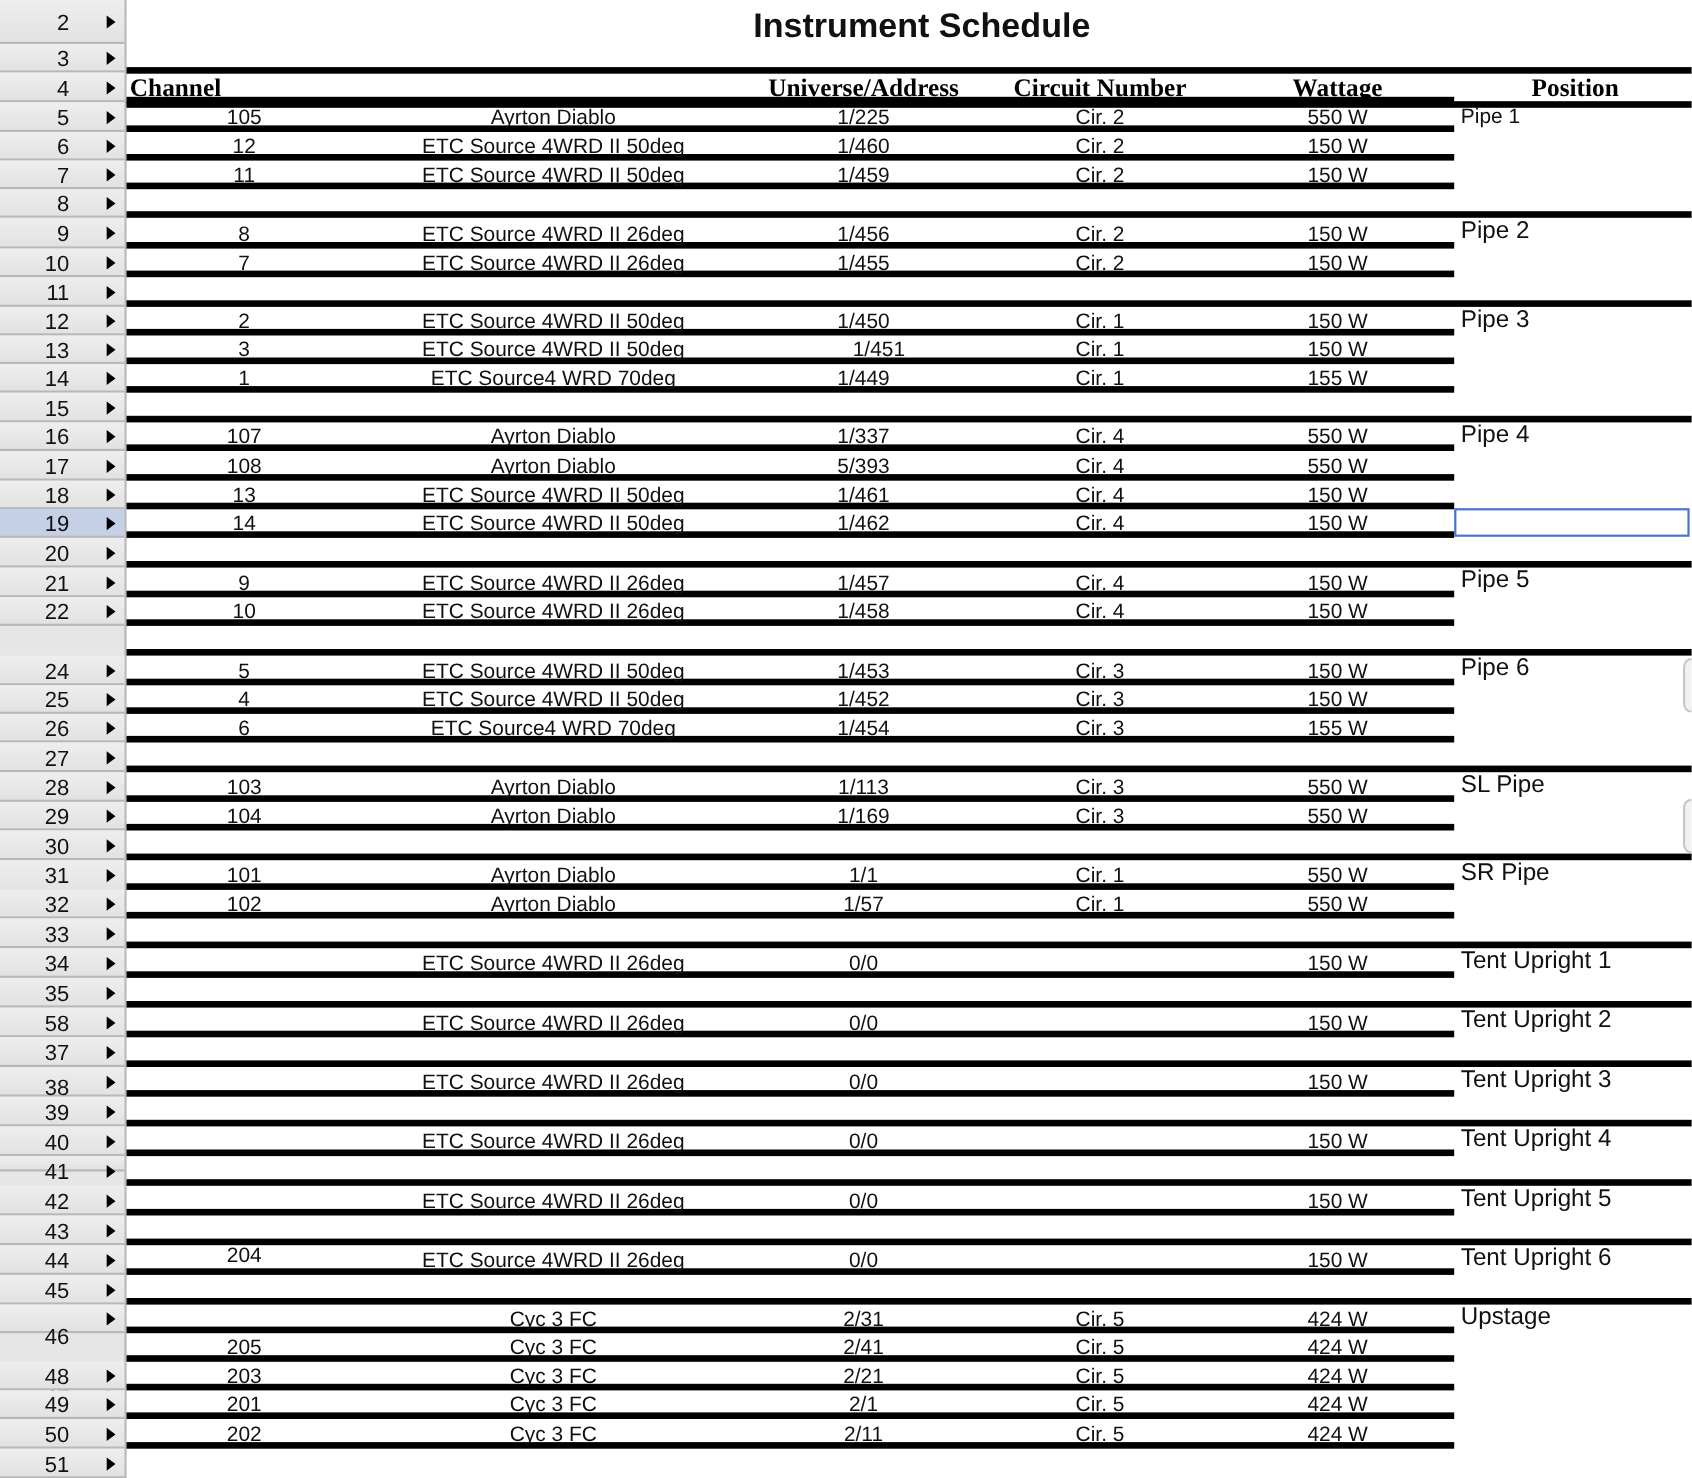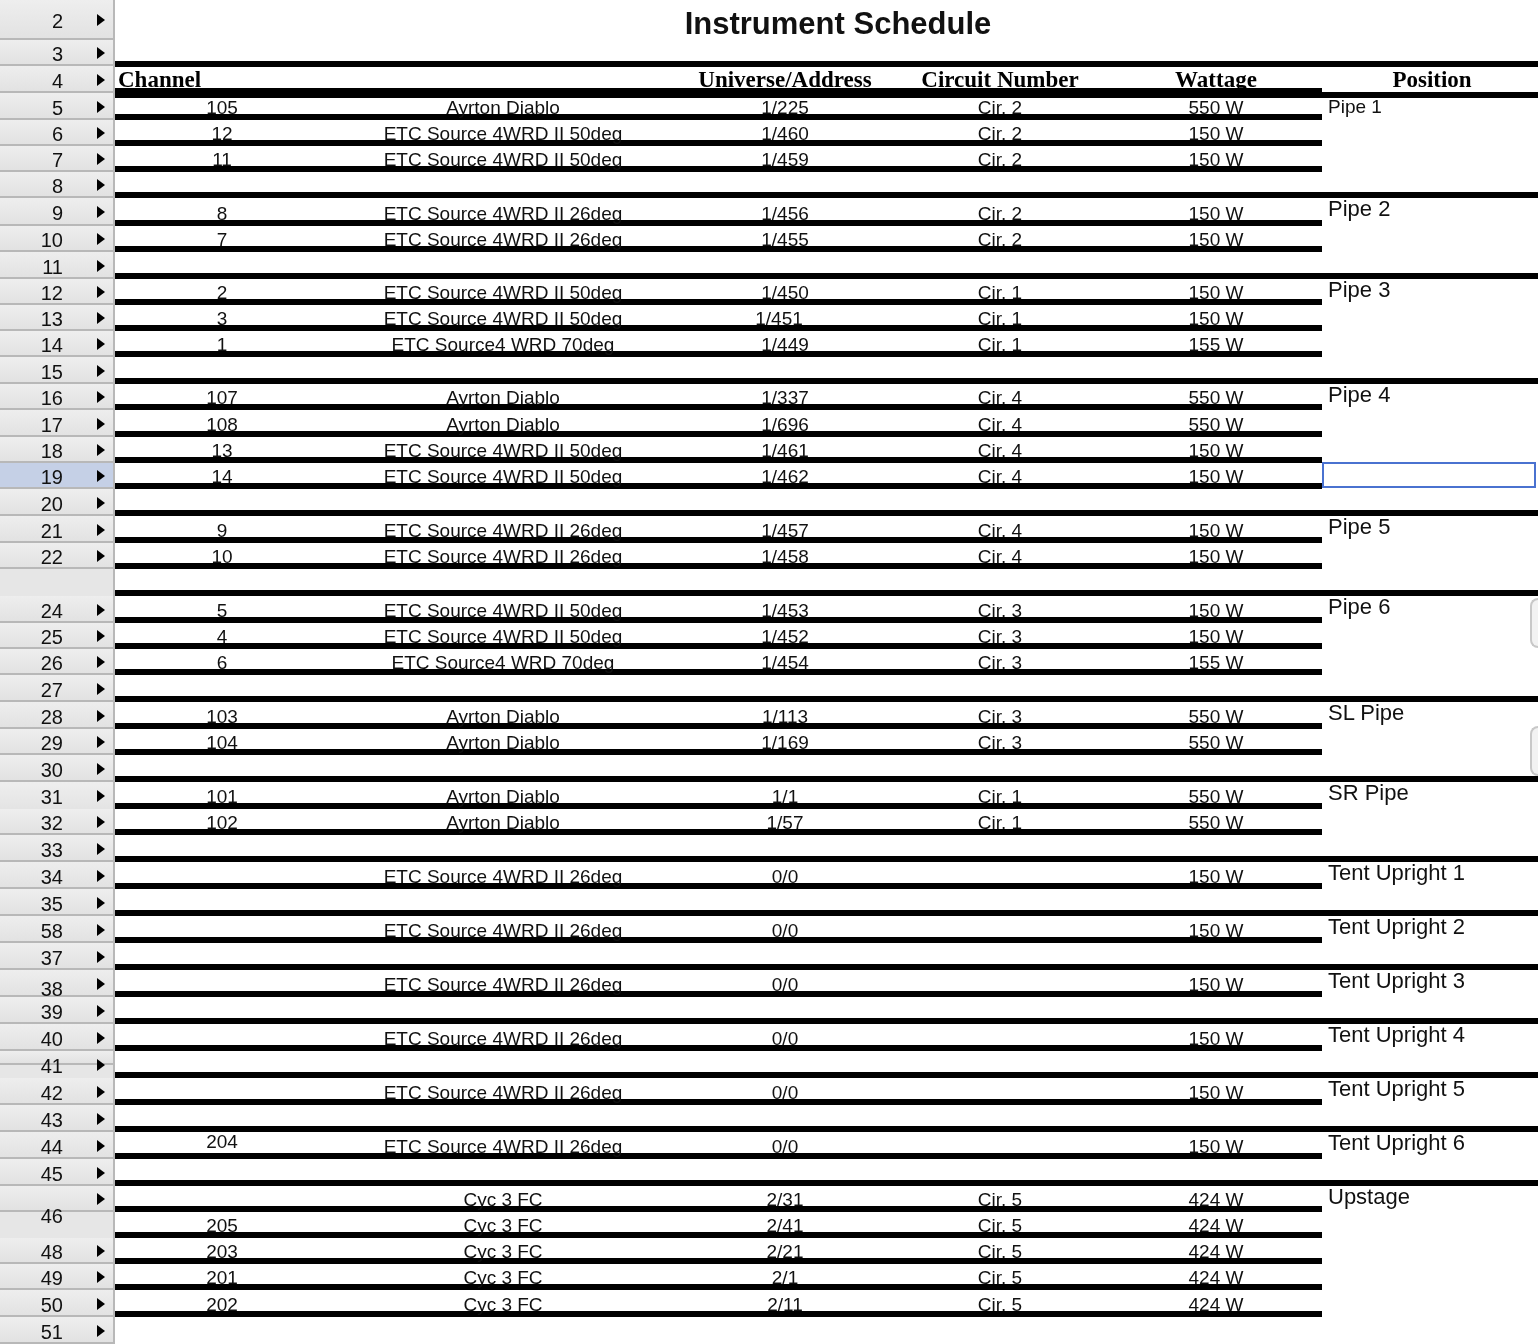--- a/index.html
+++ b/index.html
@@ -312,37 +312,37 @@
       <div class="cell" style="left: 785px; width: 200px; top: 230px;">Cir. 2</div>
       <div class="cell" style="left: 1001px; width: 200px; top: 230px;">150 W</div>
       <div class="cell" style="left: 57px; width: 100px; top: 283px;">2</div>
       <div class="cell" style="left: 188px; width: 400px; top: 283px;">ETC Source 4WRD II 50deg</div>
       <div class="cell" style="left: 570px; width: 200px; top: 283px;">1/450</div>
       <div class="cell" style="left: 785px; width: 200px; top: 283px;">Cir. 1</div>
       <div class="cell" style="left: 1001px; width: 200px; top: 283px;">150 W</div>
       <div class="pos" style="top: 277px;">Pipe 3</div>
       <div class="cell" style="left: 57px; width: 100px; top: 309px;">3</div>
       <div class="cell" style="left: 188px; width: 400px; top: 309px;">ETC Source 4WRD II 50deg</div>
-      <div class="cell" style="left: 564px; width: 200px; top: 309px; text-align: center;">1/451</div>
+      <div class="cell" style="left: 584px; width: 200px; top: 309px; text-align: center;">1/451</div>
       <div class="cell" style="left: 785px; width: 200px; top: 309px;">Cir. 1</div>
       <div class="cell" style="left: 1001px; width: 200px; top: 309px;">150 W</div>
       <div class="cell" style="left: 57px; width: 100px; top: 335px;">1</div>
       <div class="cell" style="left: 188px; width: 400px; top: 335px;">ETC Source4 WRD 70deg</div>
       <div class="cell" style="left: 570px; width: 200px; top: 335px;">1/449</div>
       <div class="cell" style="left: 785px; width: 200px; top: 335px;">Cir. 1</div>
       <div class="cell" style="left: 1001px; width: 200px; top: 335px;">155 W</div>
       <div class="cell" style="left: 57px; width: 100px; top: 388px;">107</div>
       <div class="cell" style="left: 188px; width: 400px; top: 388px;">Ayrton Diablo</div>
       <div class="cell" style="left: 570px; width: 200px; top: 388px;">1/337</div>
       <div class="cell" style="left: 785px; width: 200px; top: 388px;">Cir. 4</div>
       <div class="cell" style="left: 1001px; width: 200px; top: 388px;">550 W</div>
       <div class="pos" style="top: 382px;">Pipe 4</div>
       <div class="cell" style="left: 57px; width: 100px; top: 415px;">108</div>
       <div class="cell" style="left: 188px; width: 400px; top: 415px;">Ayrton Diablo</div>
-      <div class="cell" style="left: 570px; width: 200px; top: 415px;">1/696</div>
+      <div class="cell" style="left: 570px; width: 200px; top: 415px;">5/393</div>
       <div class="cell" style="left: 785px; width: 200px; top: 415px;">Cir. 4</div>
       <div class="cell" style="left: 1001px; width: 200px; top: 415px;">550 W</div>
       <div class="cell" style="left: 57px; width: 100px; top: 441px;">13</div>
       <div class="cell" style="left: 188px; width: 400px; top: 441px;">ETC Source 4WRD II 50deg</div>
       <div class="cell" style="left: 570px; width: 200px; top: 441px;">1/461</div>
       <div class="cell" style="left: 785px; width: 200px; top: 441px;">Cir. 4</div>
       <div class="cell" style="left: 1001px; width: 200px; top: 441px;">150 W</div>
       <div class="cell" style="left: 57px; width: 100px; top: 467px;">14</div>
       <div class="cell" style="left: 188px; width: 400px; top: 467px;">ETC Source 4WRD II 50deg</div>
       <div class="cell" style="left: 570px; width: 200px; top: 467px;">1/462</div>

